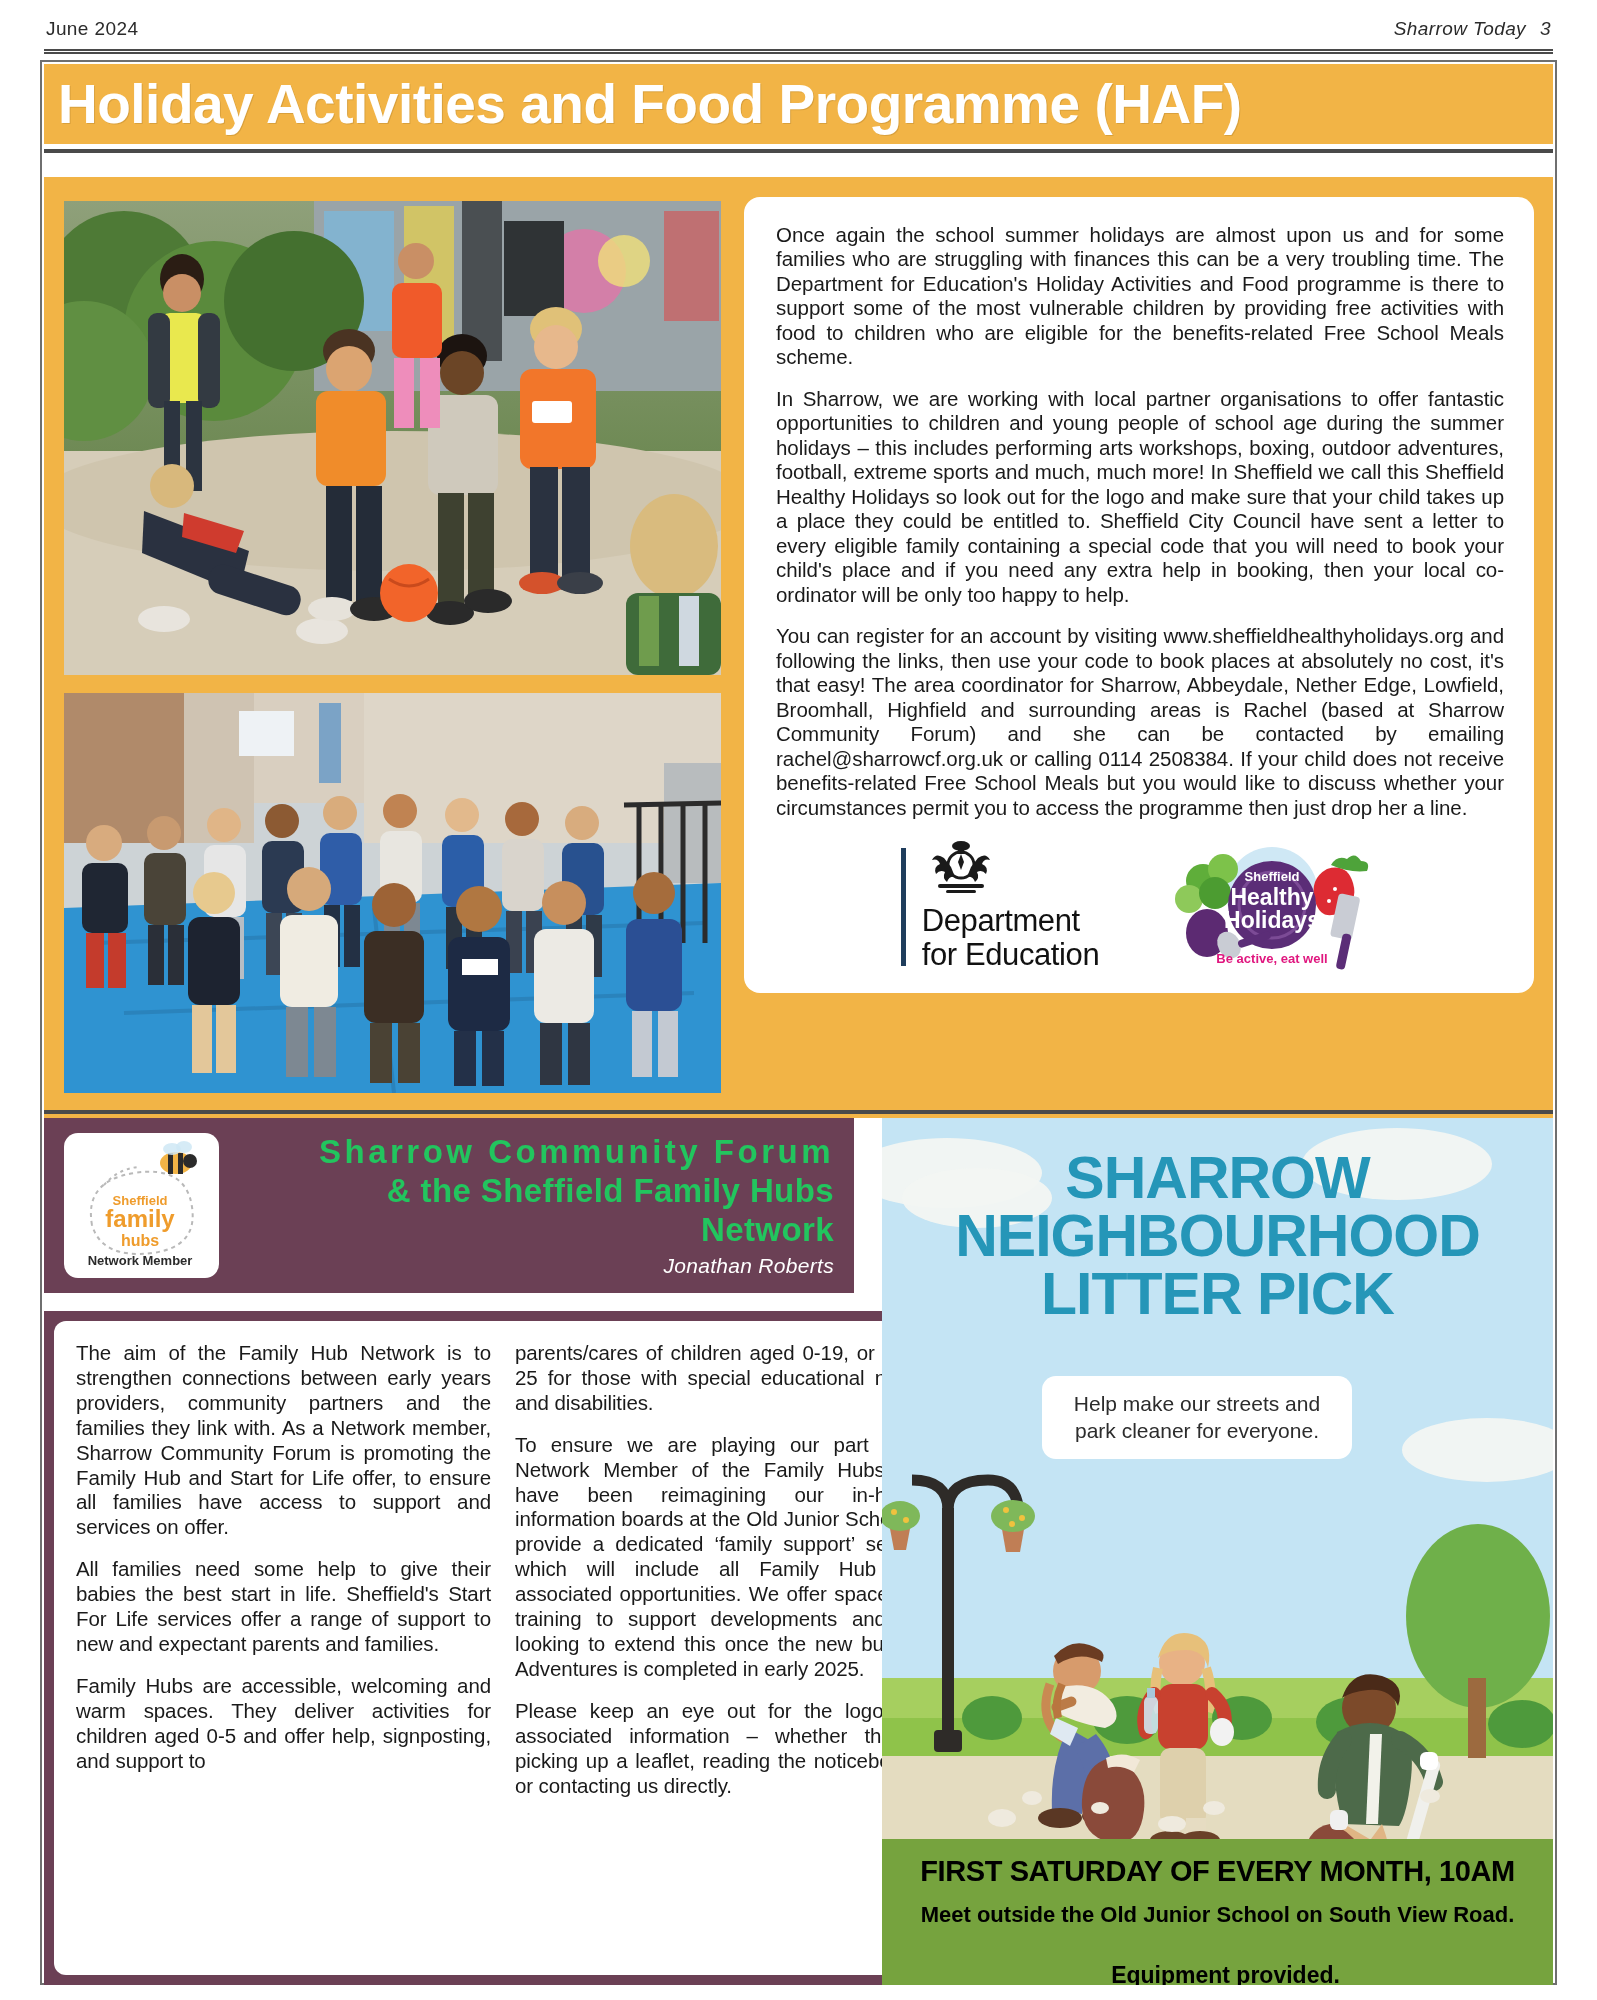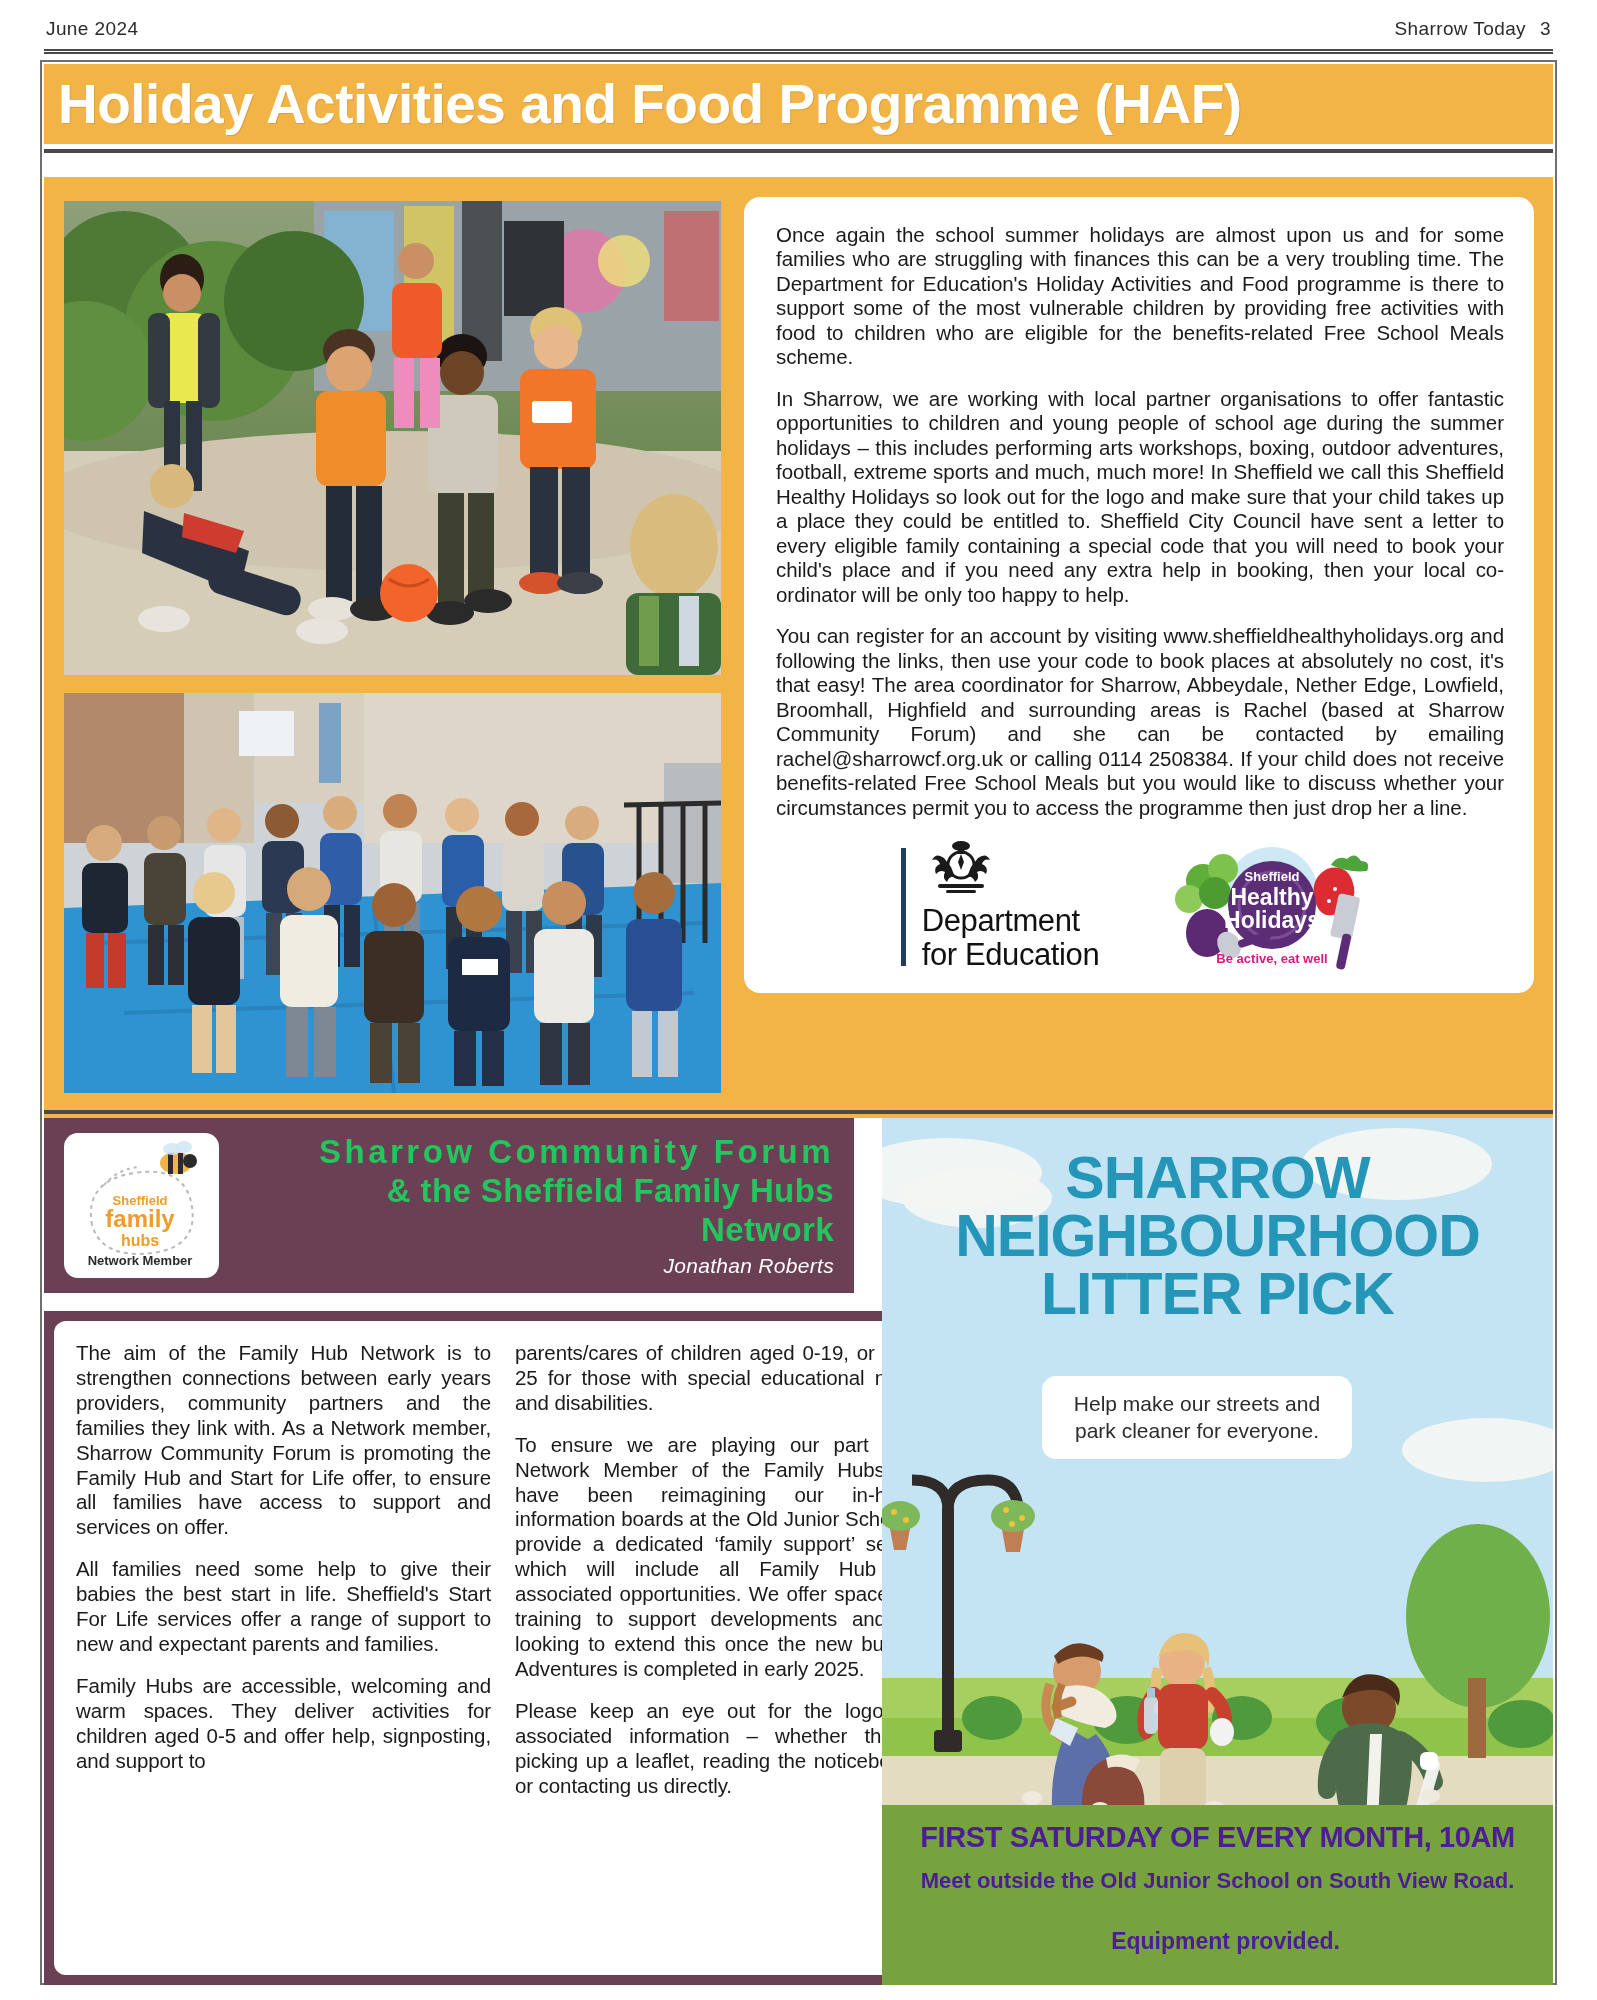--- a/index.html
+++ b/index.html
@@ -19,21 +19,21 @@
     top: 12px; left: 46px; right: 46px;
     height: 34px;
     display: flex;
     align-items: center;
     justify-content: space-between;
     font-size: 19px;
     color: #2b2b2b;
     letter-spacing: .4px;
     gap: 16px;
   }
-  .running-head .right { display: flex; gap: 14px; }
+  .running-head .right { display: flex; gap: 14px; font-style: italic; }
 
   .head-rule {
     position: absolute;
     top: 49px; left: 44px; right: 44px;
     height: 5px;
     border-top: 2px solid #4a4a4a;
     border-bottom: 2px solid #4a4a4a;
   }
 
   
@@ -234,23 +234,23 @@
     font-size: 21px; color: #2c2c2c; line-height: 1.3;
   }
 
   .ground-grass { position: absolute; left: 0; right: 0; top: 560px; height: 78px; background: #a6cf5f; }
   .ground-grass2 { position: absolute; left: 0; right: 0; top: 600px; height: 42px; background: #8fc34a; }
   .ground-path  { position: absolute; left: 0; right: 0; top: 638px; bottom: 0; background: #e4dcc0; }
 
   .poster-footer {
     position: absolute;
     left: 0; right: 0; bottom: 0;
-    height: 180px;
+    height: 146px;
     background: #76a33e;
-    color: #4c1d95;
+    color: #000000;
     text-align: center;
     padding-top: 16px;
     z-index: 8;
   }
   .pf-line1 { font-size: 29px; font-weight: bold; letter-spacing: -.4px; }
   .pf-line2 { font-size: 22px; font-weight: bold; margin-top: 14px; }
   .pf-line3 { font-size: 23px; font-weight: bold; margin-top: 34px; margin-left: 16px; }
 
   
   .mid-rule {

